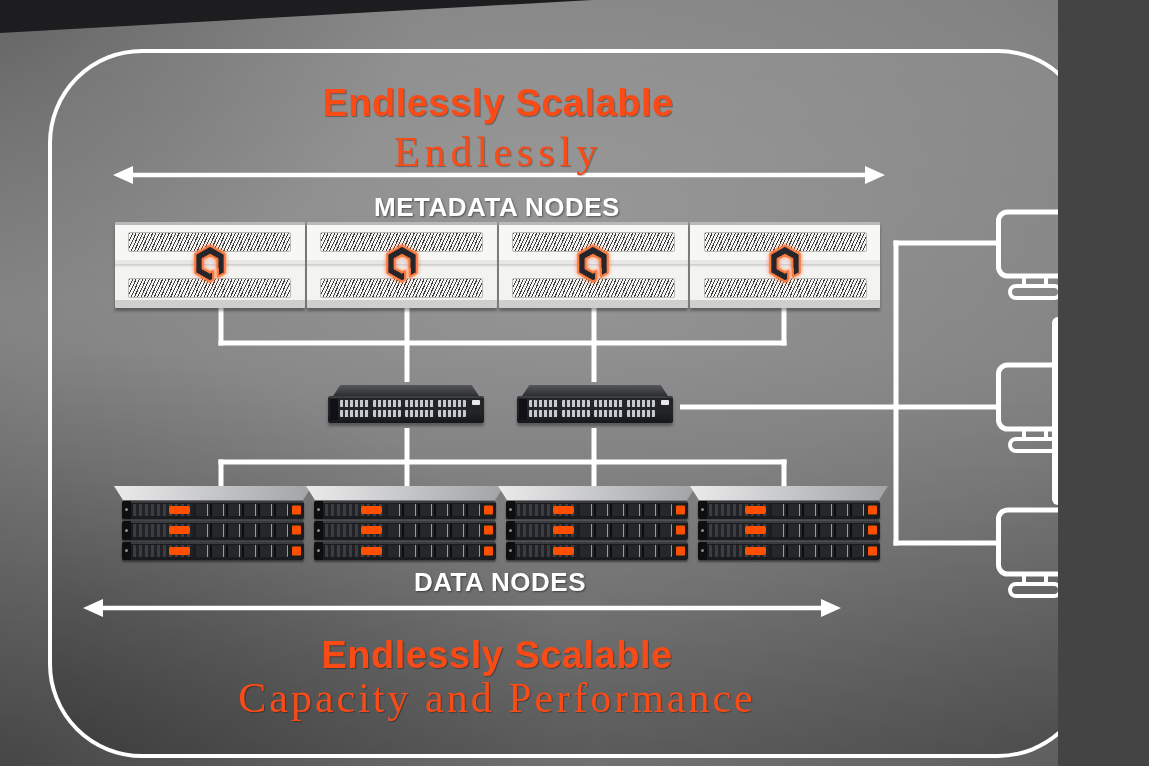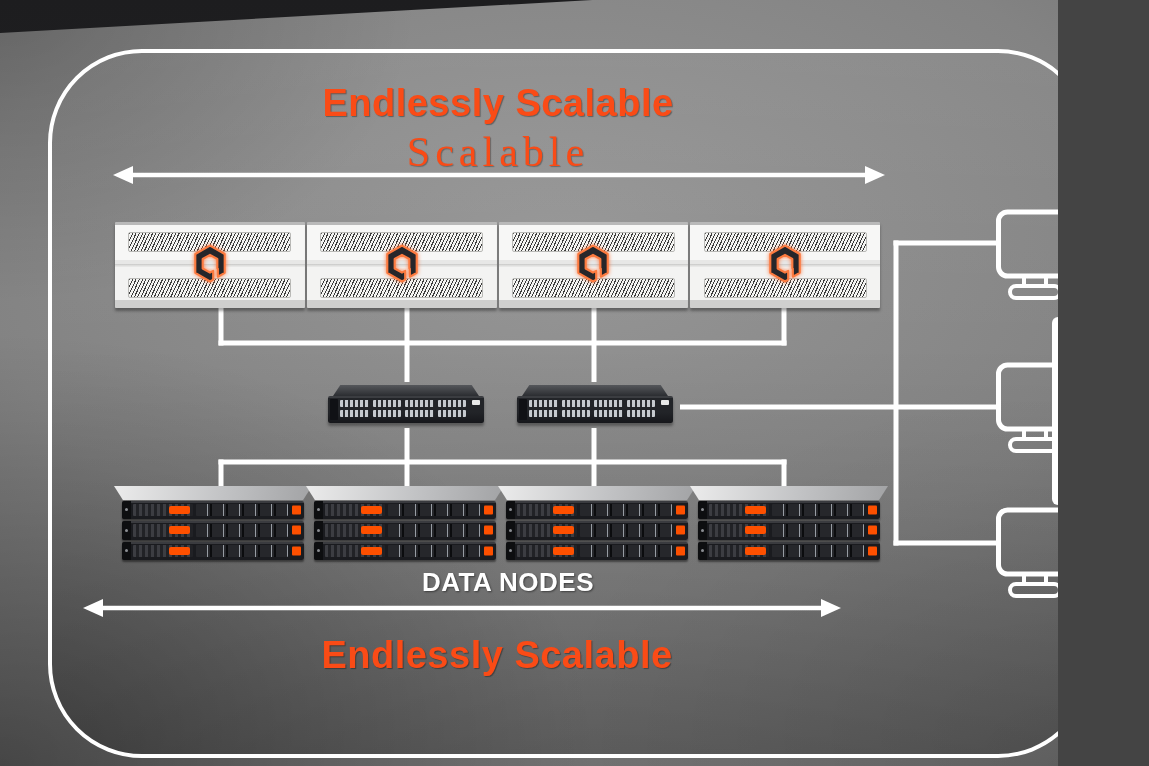--- a/index.html
+++ b/index.html
@@ -146,24 +146,26 @@
       <path d="M131 175 H867" stroke="#ffffff" stroke-width="4.5" fill="none"></path>
       <polygon points="113,175 133,166 133,184" fill="#ffffff"></polygon>
       <polygon points="885,175 865,166 865,184" fill="#ffffff"></polygon>
       <path d="M101 608 H823" stroke="#ffffff" stroke-width="4.5" fill="none"></path>
       <polygon points="83,608 103,599 103,617" fill="#ffffff"></polygon>
       <polygon points="841,608 821,599 821,617" fill="#ffffff"></polygon>
     </g>
   </svg>
 
   <div class="txt t-heading" style="left:0;top:82px;width:996px;">Endlessly Scalable</div>
-  <div class="txt t-serif" style="left:0;top:128px;width:996px;">Scalable</div>
-
-  <div class="txt t-rowlabel" style="left:8px;top:567px;width:1000px;">DATA NODES</div>
+  <div class="txt t-serif" style="left:0;top:128px;width:996px;">Endlessly</div>
+  <div class="txt t-rowlabel" style="left:0;top:192px;width:994px;">METADATA NODES</div>
+
+  <div class="txt t-rowlabel" style="left:0;top:567px;width:1000px;">DATA NODES</div>
   <div class="txt t-heading" style="left:0;top:634px;width:994px;">Endlessly Scalable</div>
+  <div class="txt t-serif" style="left:0;top:674px;width:994px;letter-spacing:3px;">Capacity and Performance</div>
 
   <div class="meta-row" id="metaRow">
       <div class="meta-node">
         <div class="vent v-top"></div>
         <div class="seam"></div>
         <div class="vent v-bot"></div>
         <svg class="plogo" viewBox="0 0 32 40">
           <path d="M16 1.5 L30 9.5 L30 27.5 L23.5 31.2 L23.5 23.5 L23 23.3 L23 14.3 L16 10.3 L9 14.3 L9 23.3 L16 27.3 L19 25.6 L19 34.0 L16 35.7 L2 27.5 L2 9.5 Z" fill="#26262a" stroke="#fc7a3f" stroke-width="2" stroke-linejoin="round"></path>
         </svg>
       </div>

